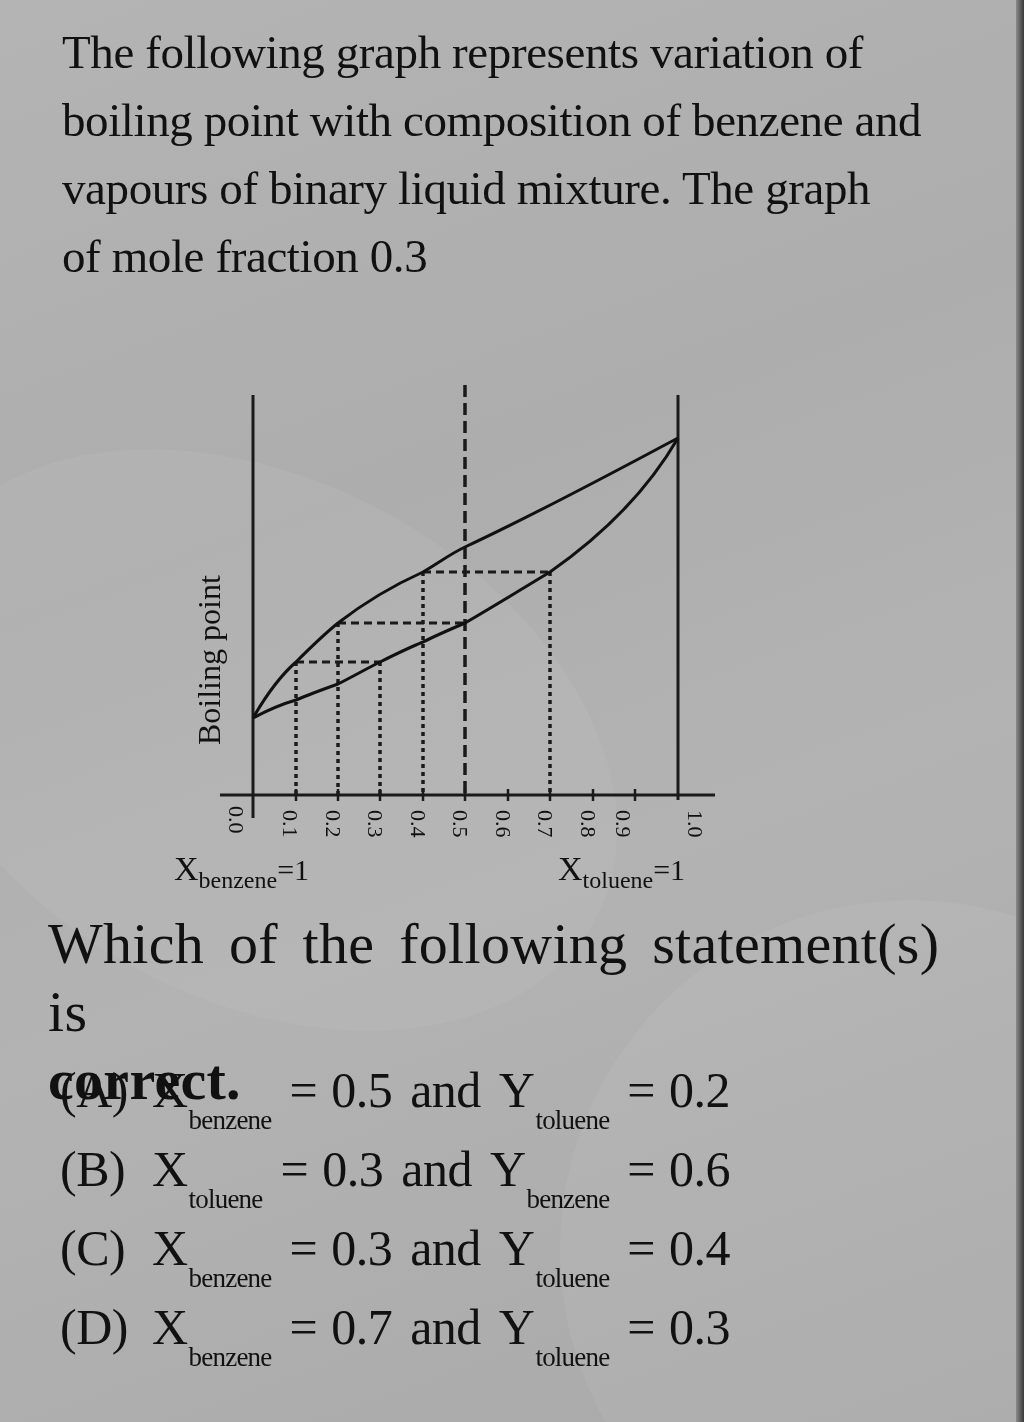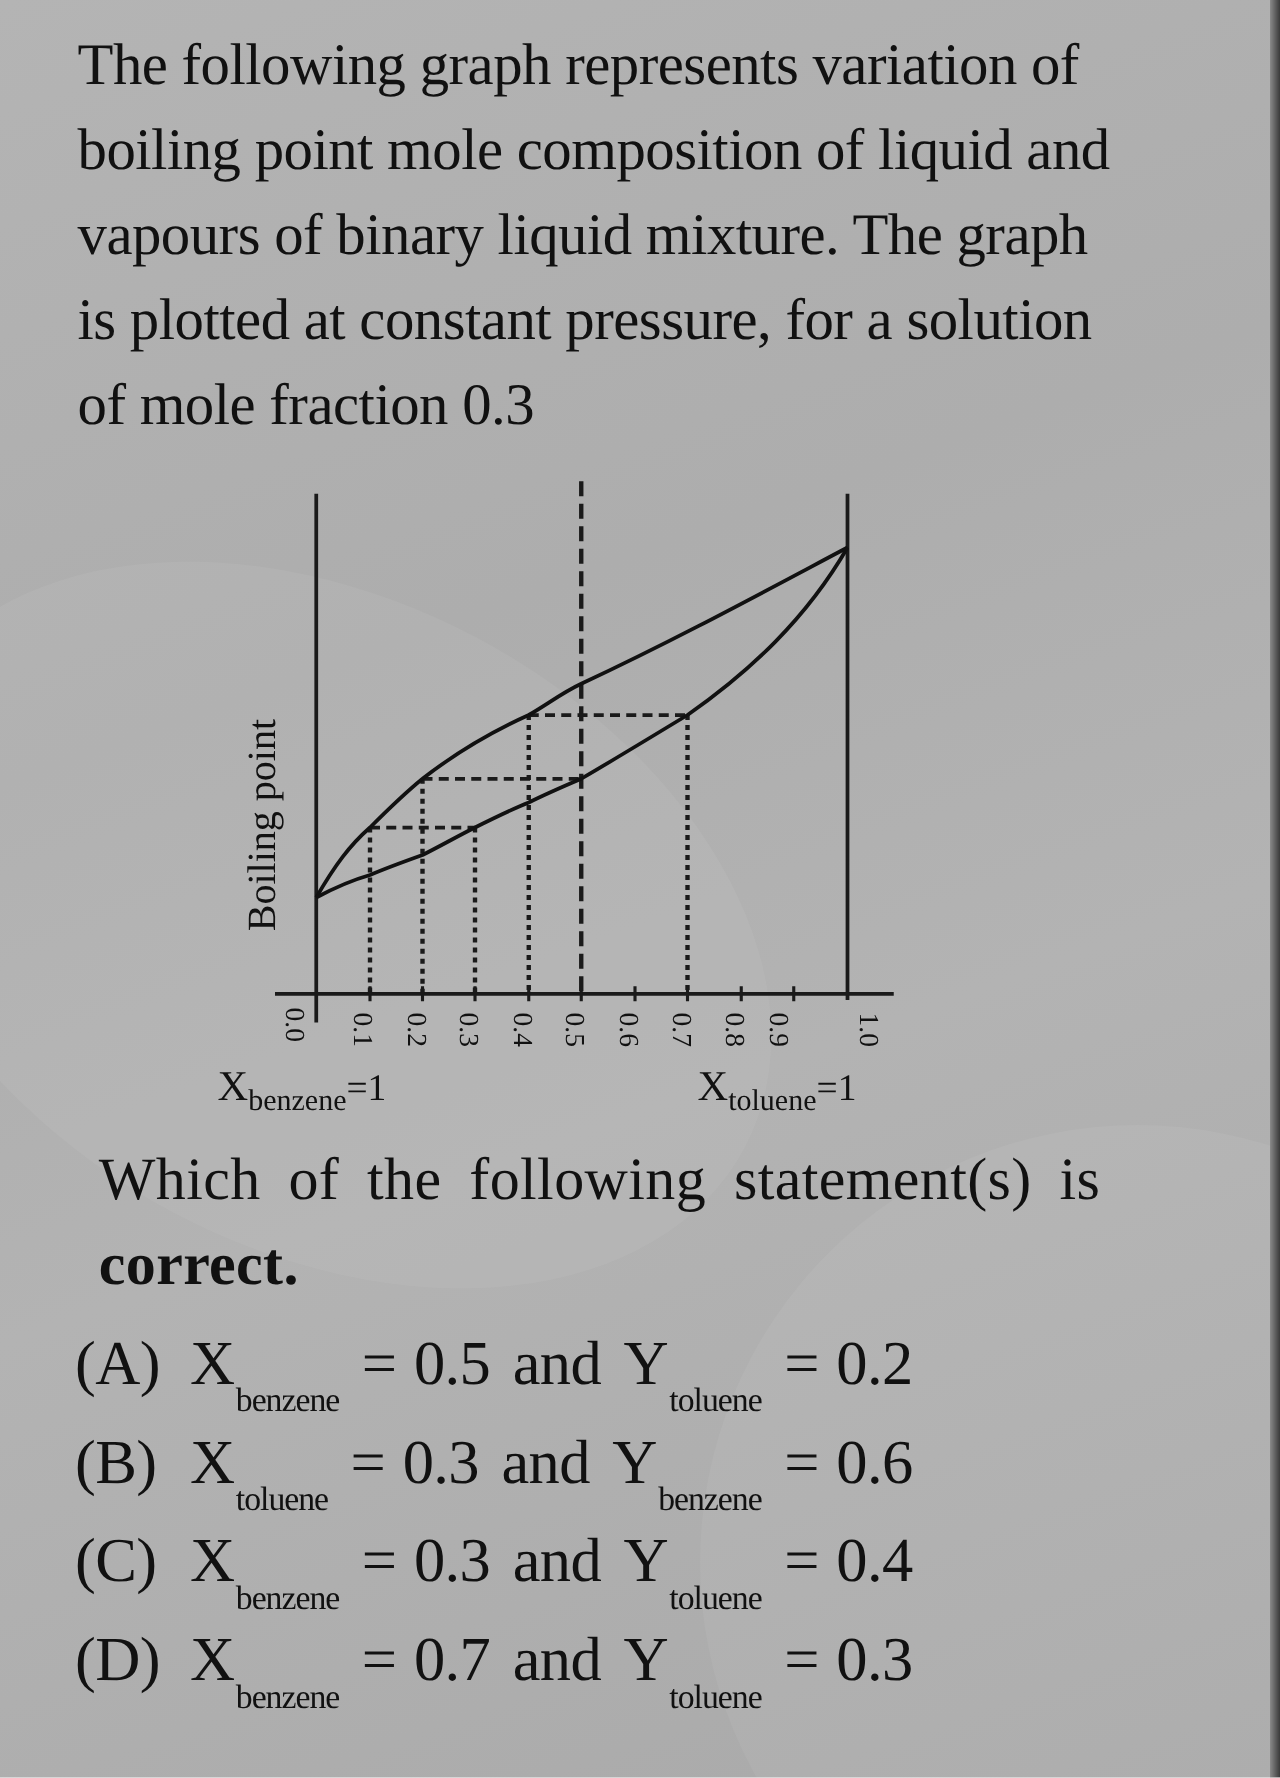--- a/index.html
+++ b/index.html
@@ -19,22 +19,22 @@
     background: rgba(255,255,255,0.05);
   }
   .intro {
     position: absolute; left: 62px; top: 18px; width: 940px;
     font-size: 47px; line-height: 68px;
     letter-spacing: -0.4px;
   }
   .intro-line { display: block; white-space: nowrap; }
   svg.chart { position: absolute; left: 0; top: 0; }
   .question {
-    position: absolute; left: 79px; top: 910px; width: 940px;
-    font-size: 48px; line-height: 68px; letter-spacing: 0.3px;
+    position: absolute; left: 48px; top: 910px; width: 940px;
+    font-size: 58px; line-height: 68px; letter-spacing: 0.3px;
   }
   .question .q-line1 { display: block; word-spacing: 10px; }
   .question .q-line2 { display: block; font-weight: bold; }
   .options {
     position: absolute; left: 60px; top: 1060px; width: 900px;
   }
   .option {
     display: flex; align-items: baseline; white-space: nowrap;
     font-size: 50px; height: 79px; line-height: 60px;
     letter-spacing: -0.5px;
@@ -51,23 +51,22 @@
 </style>
 </head>
 <body>
 
 <div class="bg-swirl" style="left:-120px; top:480px; width:760px; height:520px; transform:rotate(28deg);"></div>
 <div class="bg-swirl" style="left:560px; top:900px; width:700px; height:700px;"></div>
 <div class="right-edge"></div>
 
 <div class="intro">
   <span class="intro-line">The following graph represents variation of</span>
-  <span class="intro-line">boiling point mole composition of liquid and</span>
+  <span class="intro-line">boiling point with composition of benzene and</span>
   <span class="intro-line">vapours of binary liquid mixture. The graph</span>
-  <span class="intro-line">is plotted at constant pressure, for a solution</span>
   <span class="intro-line">of mole fraction 0.3</span>
 </div>
 
 <svg class="chart" width="1024" height="910" viewBox="0 0 1024 910" xmlns="http://www.w3.org/2000/svg">
 
   <g stroke="#1a1a1a" fill="none">
     <line x1="253" y1="395" x2="253" y2="818" stroke-width="3"></line>
     <line x1="678" y1="395" x2="678" y2="800" stroke-width="3"></line>
     <line x1="220" y1="795" x2="715" y2="795" stroke-width="3"></line>
   </g>

